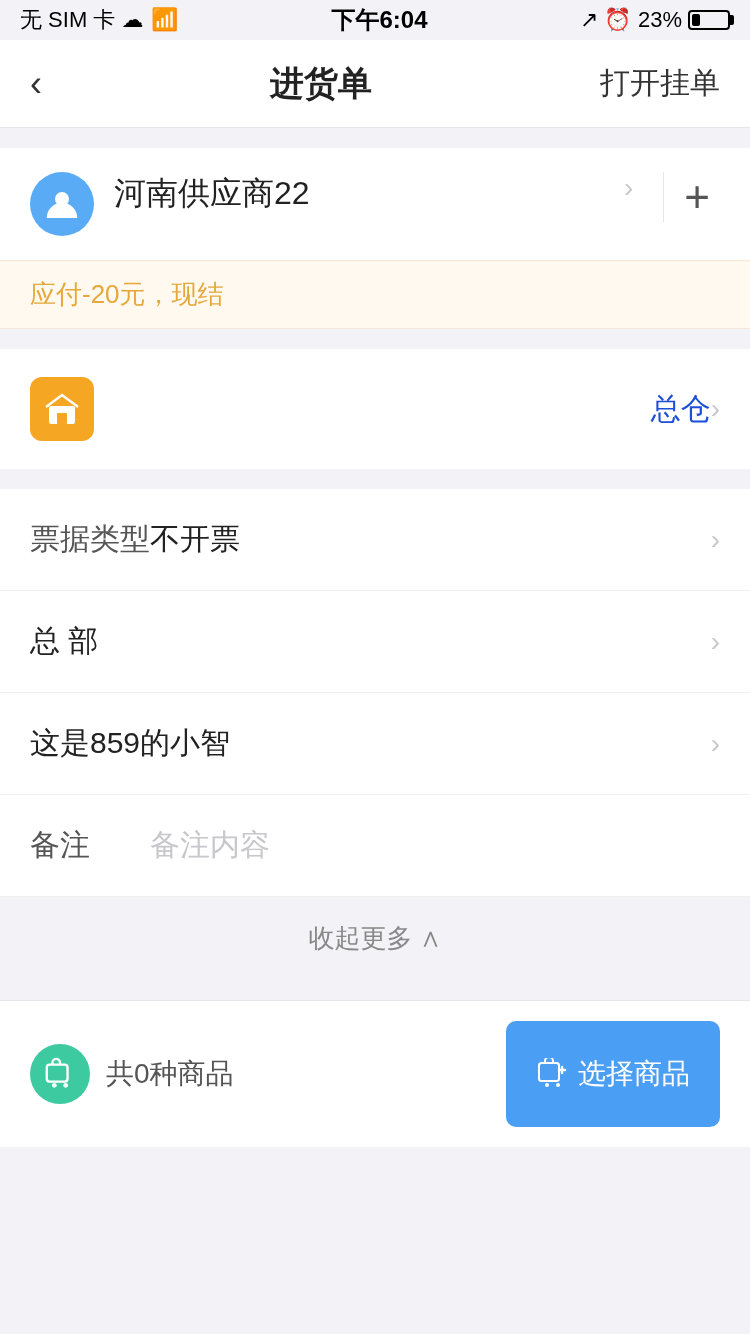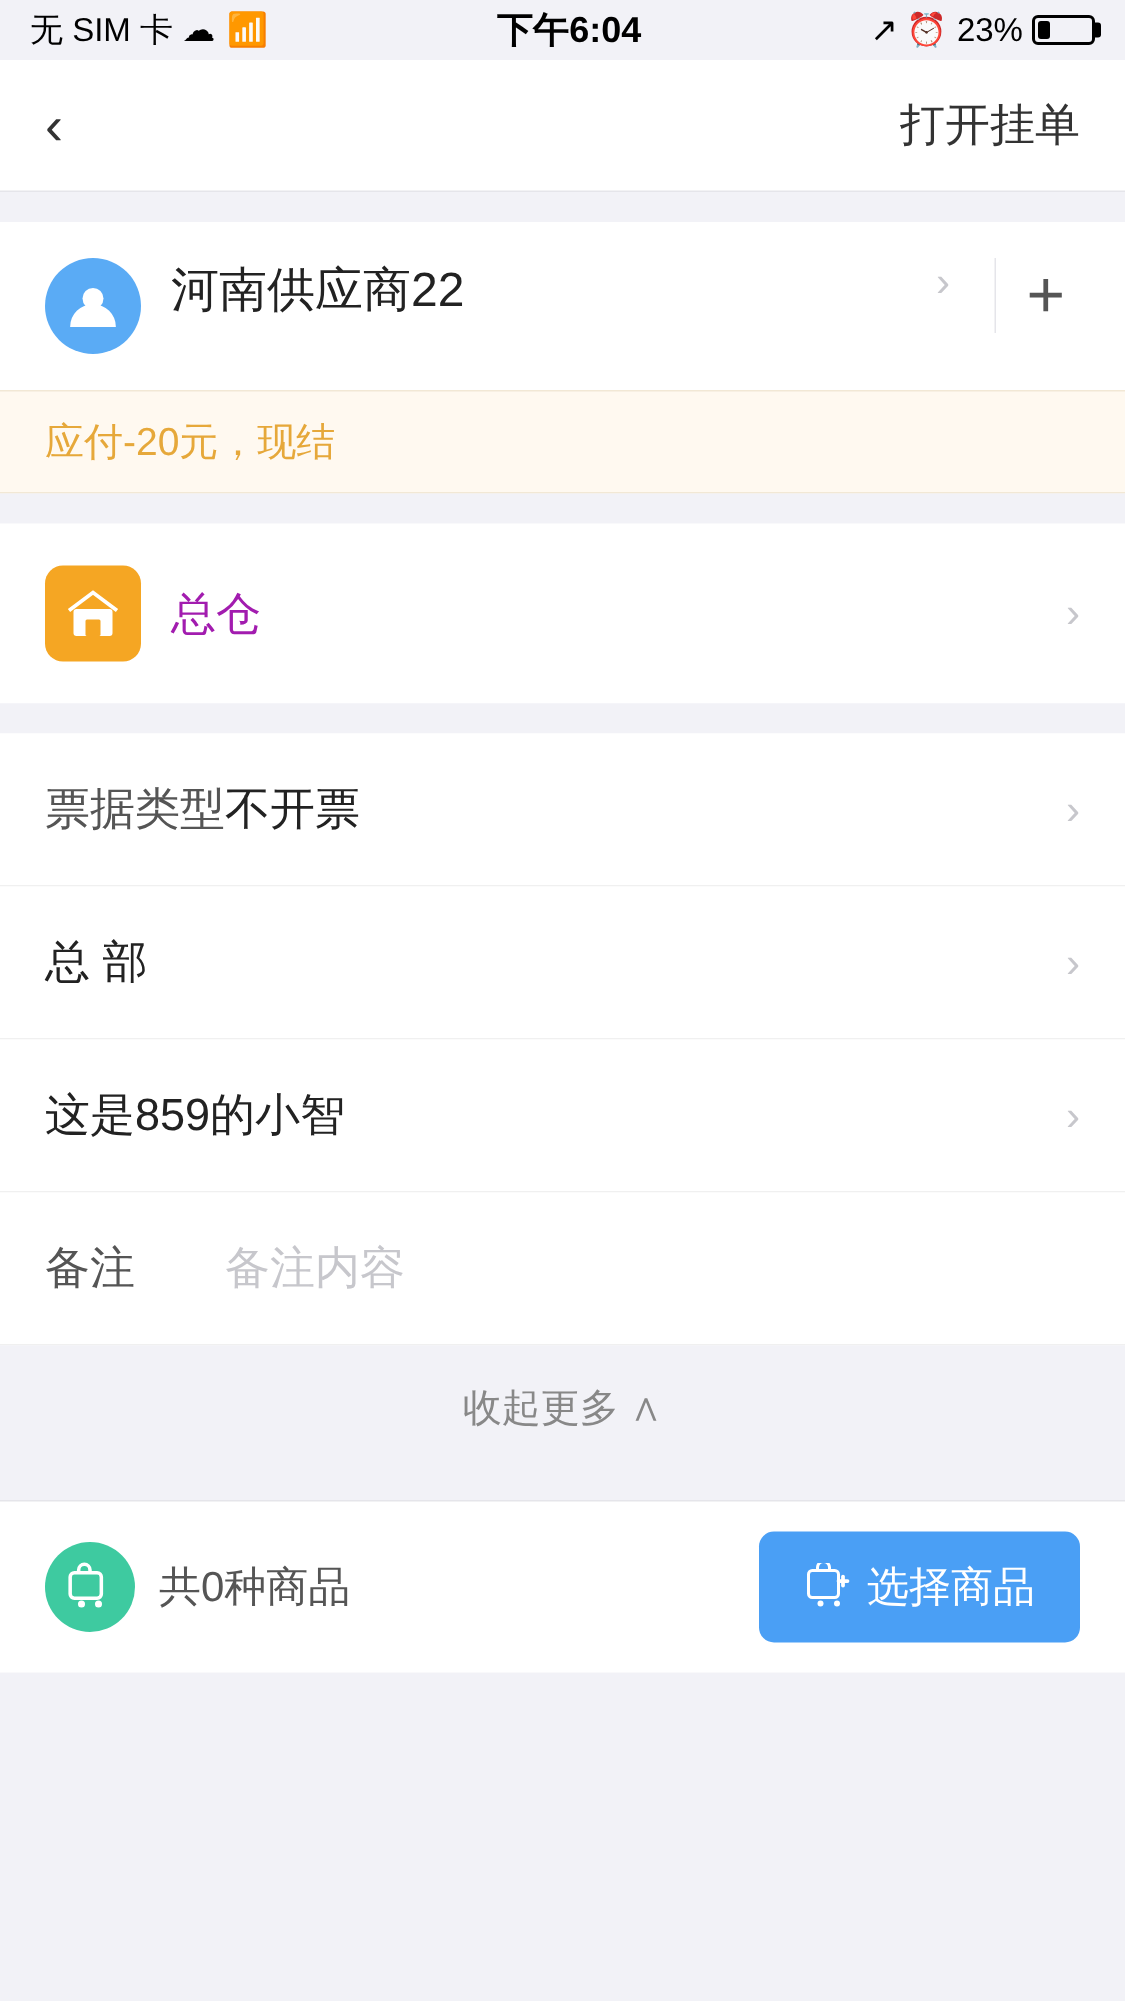--- a/index.html
+++ b/index.html
@@ -139,21 +139,22 @@
       width: 64px; height: 64px;
       border-radius: 12px;
       background: #f5a623;
       display: flex; align-items: center; justify-content: center;
       flex-shrink: 0;
     }
     .row-icon-wrap svg { width: 36px; height: 36px; }
     .row-value {
       flex: 1;
       font-size: 30px;
-      color: #a21caf;
+      color: #1d4ed8;
+      text-align: right;
     }
     .row-chevron {
       color: #c7c7cc;
       font-size: 28px;
     }
 
     
     .field-row {
       display: flex;
       align-items: center;
@@ -209,21 +210,21 @@
     }
     .product-count-text {
       flex: 1;
       font-size: 28px;
       color: #555;
       margin-left: 16px;
     }
     .select-product-btn {
       background: #4a9ff5;
       border-radius: 10px;
-      padding: 18px 30px;
+      padding: 34px 30px;
       display: flex;
       align-items: center;
       gap: 10px;
       font-size: 28px;
       color: #fff;
       cursor: pointer;
     }
   </style>
 </head>
 <body>
@@ -239,20 +240,21 @@
     <span>⏰</span>
     <span>23%</span>
     <div class="battery-icon">
       <div class="battery-fill"></div>
     </div>
   </div>
 </div>
 
 <div class="nav-bar">
   <div class="nav-back">‹</div>
+  <div class="nav-title">进货单</div>
   <div class="nav-action">打开挂单</div>
 </div>
 
 <div class="section-gap"></div>
 
 <div class="card">
   <div class="supplier-row">
     <div class="supplier-avatar">
       <svg viewBox="0 0 36 36" fill="none" xmlns="http://www.w3.org/2000/svg">
         <circle cx="18" cy="13" r="7" fill="white"></circle>

